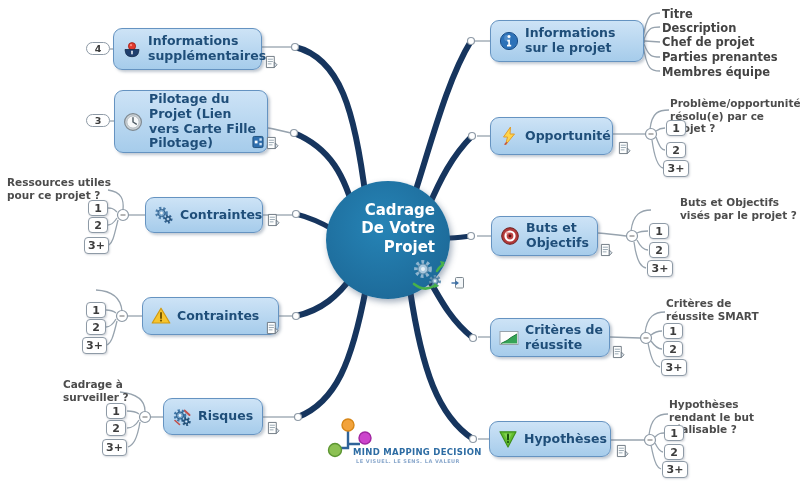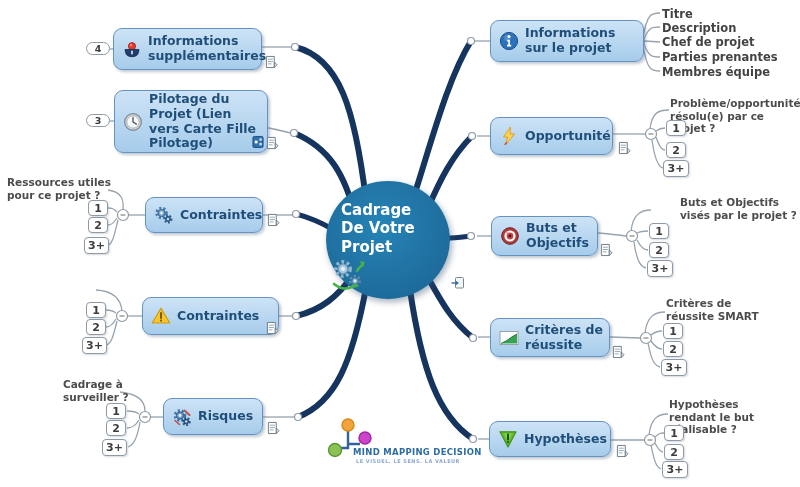--- a/index.html
+++ b/index.html
@@ -17,21 +17,21 @@
         display:flex;align-items:center;justify-content:center;box-sizing:border-box;
         font-weight:bold;font-size:11px;color:#3d3d3d;
         box-shadow:1px 1px 2px rgba(120,130,145,.3);}
   .pill{position:absolute;z-index:2;background:#fff;border:1.2px solid #8e9aa6;border-radius:8px;
         display:flex;align-items:center;justify-content:center;box-sizing:border-box;
         font-weight:bold;font-size:9.5px;color:#3d3d3d;}
   .q{position:absolute;z-index:2;font-weight:bold;font-size:10.5px;color:#4c4c4c;line-height:1.2;}
   .sub{position:absolute;z-index:2;font-weight:bold;font-size:11.5px;color:#434343;white-space:nowrap;}
   .center-topic{position:absolute;left:326px;top:181px;width:124px;height:118px;z-index:2;
         border-radius:50%;background:radial-gradient(circle at 45% 38%,#2684b6,#1a6290);
-        color:#fff;text-align:left;box-shadow:2px 3px 6px rgba(55,80,110,.45);}
+        color:#fff;text-align:right;box-shadow:2px 3px 6px rgba(55,80,110,.45);}
   .center-topic .ct-title{margin:20px auto 0;width:94px;font-weight:bold;font-size:15px;line-height:1.22;}
   .icabs{position:absolute;z-index:2;}
   .logo-name{position:absolute;left:353px;top:447px;z-index:2;font-weight:bold;font-size:8.5px;
         color:#2d6ca3;letter-spacing:.3px;white-space:nowrap;}
   .logo-tag{position:absolute;left:356px;top:458px;z-index:2;font-weight:bold;font-size:5px;
         color:#8aa8cc;letter-spacing:.5px;white-space:nowrap;}
 </style>
 </head>
 <body>
 

